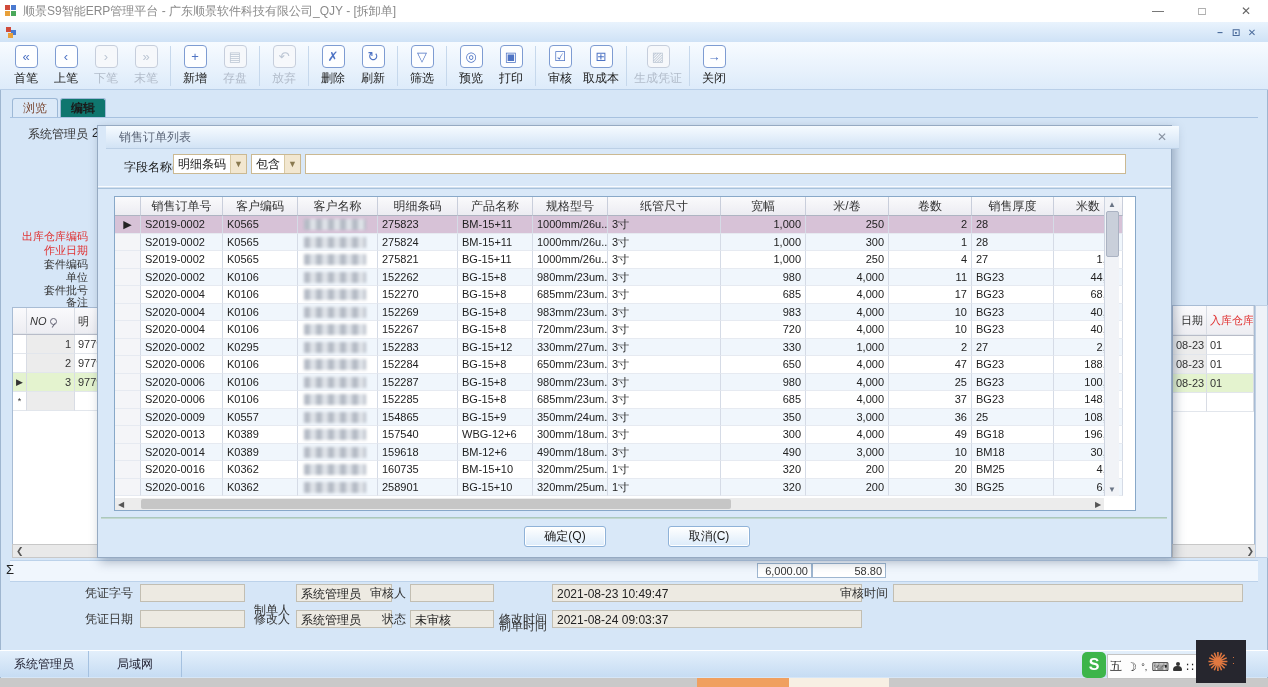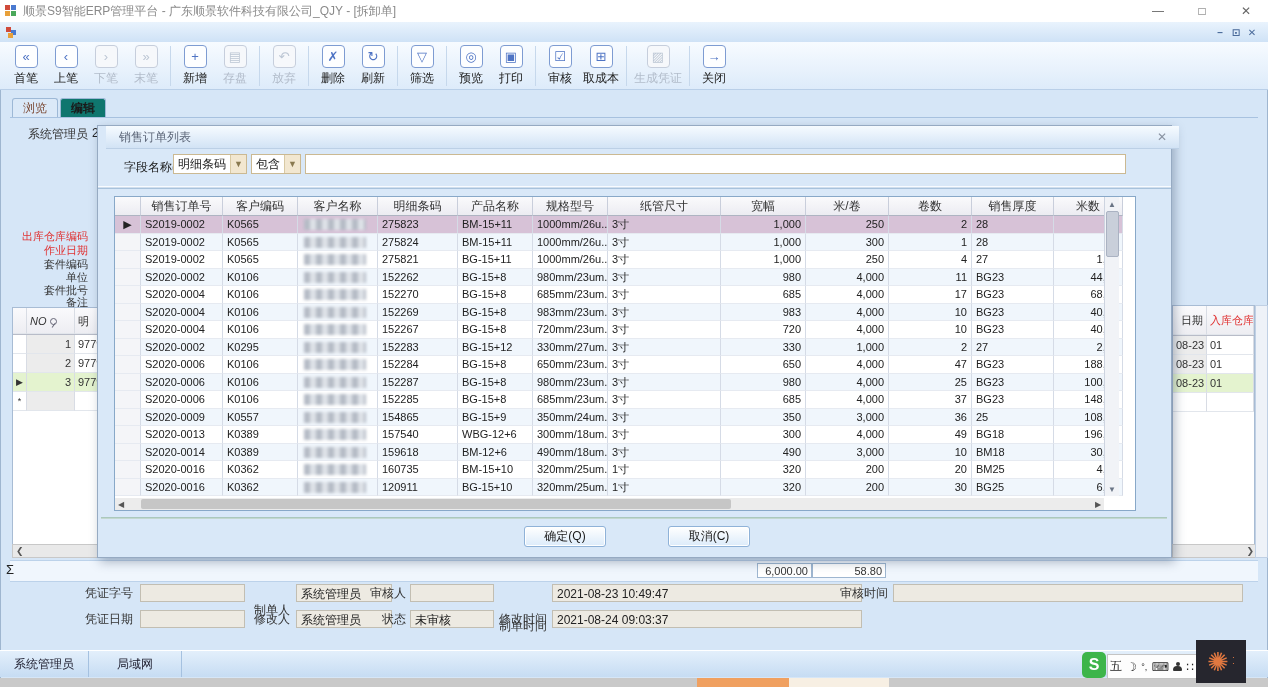--- a/index.html
+++ b/index.html
@@ -603,21 +603,21 @@
           <div class="mcell" style="width: 82px;">BM25</div>
           <div class="mcell num" style="width: 69px;">4,00</div>
         </div>
         <div class="mrow alt">
           <div class="mcell marker" style="width: 26px;"></div>
           <div class="mcell" style="width: 82px;">S2020-0016</div>
           <div class="mcell" style="width: 75px;">K0362</div>
           <div class="mcell" style="width: 80px;">
             <div class="blur"></div>
           </div>
-          <div class="mcell" style="width: 80px;">120911</div>
+          <div class="mcell" style="width: 80px;">258901</div>
           <div class="mcell" style="width: 75px;">BG-15+10</div>
           <div class="mcell" style="width: 75px;">320mm/25um...</div>
           <div class="mcell" style="width: 113px;">1寸</div>
           <div class="mcell num" style="width: 85px;">320</div>
           <div class="mcell num" style="width: 83px;">200</div>
           <div class="mcell num" style="width: 83px;">30</div>
           <div class="mcell" style="width: 82px;">BG25</div>
           <div class="mcell num" style="width: 69px;">6,00</div>
         </div>
       </div>

